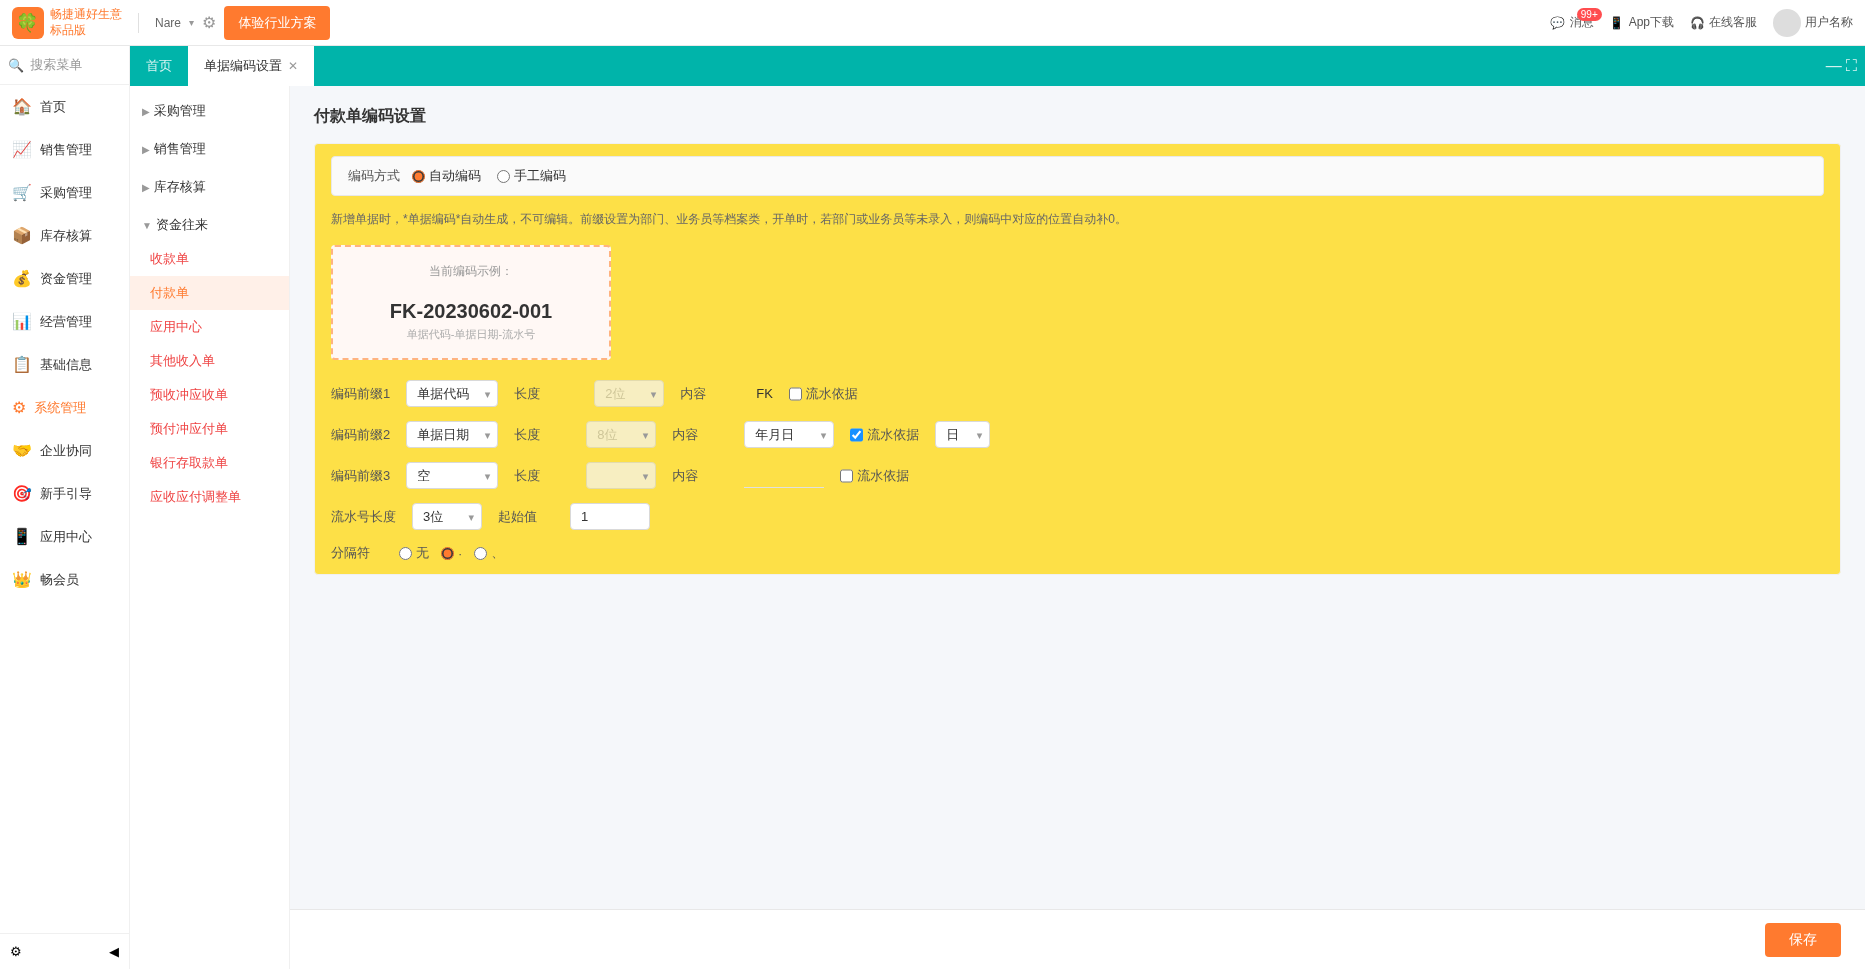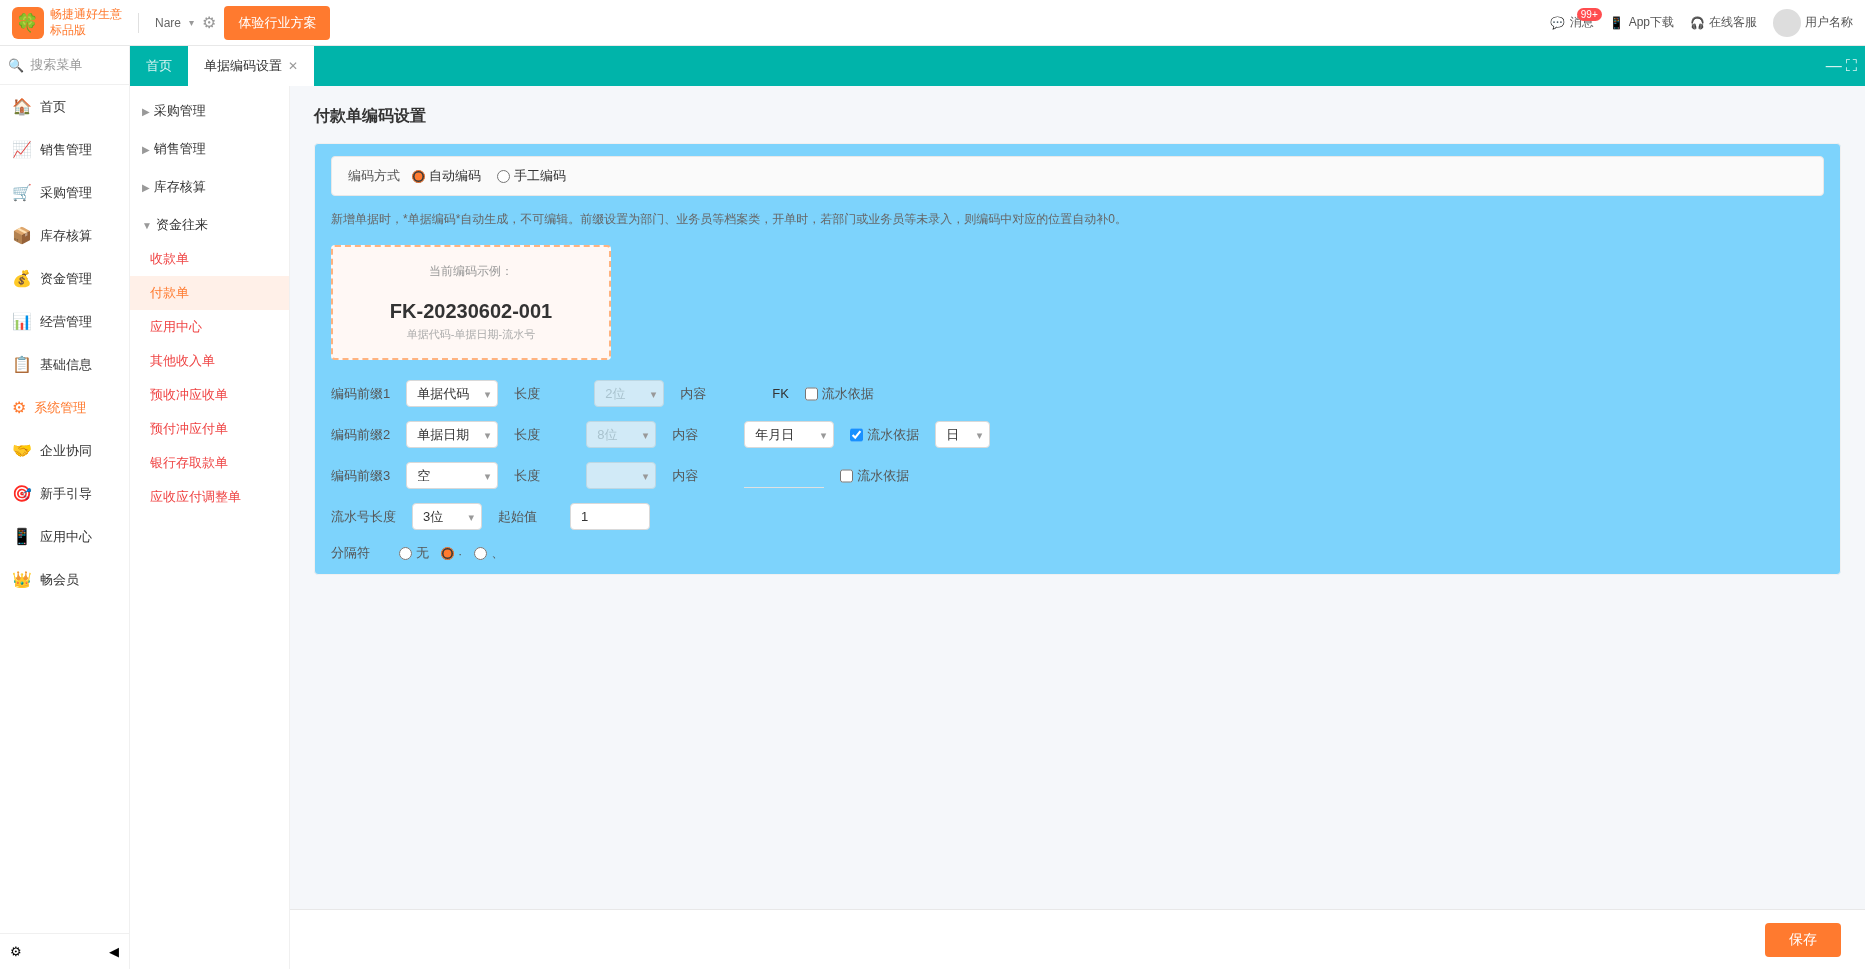--- a/index.html
+++ b/index.html
@@ -228,21 +228,21 @@
     .form-input {
       border: 1px solid #d9d9d9;
       border-radius: 4px;
       padding: 5px 10px;
       font-size: 13px;
       color: #333;
       background: #fff;
       min-width: 80px;
     }
     .form-input:disabled { background: #f5f5f5; color: #bbb; }
-    .content-value { font-size: 13px; color: #333; font-weight: 500; margin-left: 20px; }
+    .content-value { font-size: 13px; color: #333; font-weight: 500; margin-left: 4px; }
     .checkbox-wrapper { display: flex; gap: 4px; font-size: 13px; color: #555; }
 
     
     .separator-row {
       display: flex;
       align-items: center;
       gap: 12px;
       margin-top: 12px;
       font-size: 13px;
       color: #555;
@@ -429,21 +429,21 @@
           <div class="sub-sidebar-item">预付冲应付单</div>
           <div class="sub-sidebar-item">银行存取款单</div>
           <div class="sub-sidebar-item">应收应付调整单</div>
         </div>
       </div>
 
       <div style="display:flex;flex-direction:column;flex:1;overflow:hidden;">
         <div class="main-content">
           <div class="page-title">付款单编码设置</div>
 
-          <div style="background:#7dd3fc;border-radius:4px;padding:12px 16px;margin-bottom:12px;border:1px solid #f0f0f0;">
+          <div style="background:#fde047;border-radius:4px;padding:12px 16px;margin-bottom:12px;border:1px solid #f0f0f0;">
             <div class="encoding-method">
               <span class="encoding-label">编码方式</span>
               <div class="radio-group">
                 <label class="radio-item">
                   <input type="radio" class="radio-input" name="encodeMethod" checked="" style="">
                   <span>自动编码</span>
                 </label>
                 <label class="radio-item">
                   <input type="radio" class="radio-input" name="encodeMethod" style="">
                   <span>手工编码</span>

